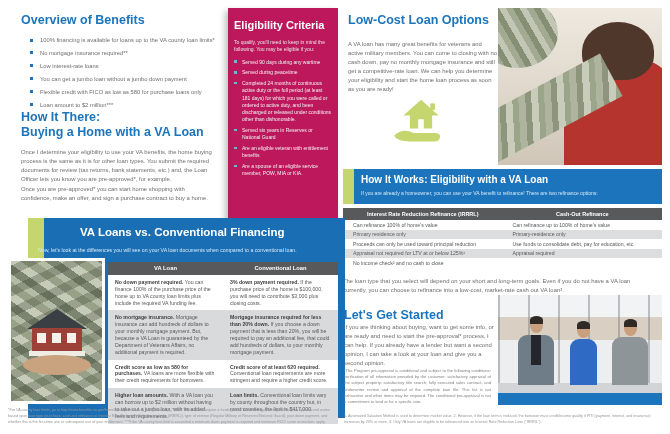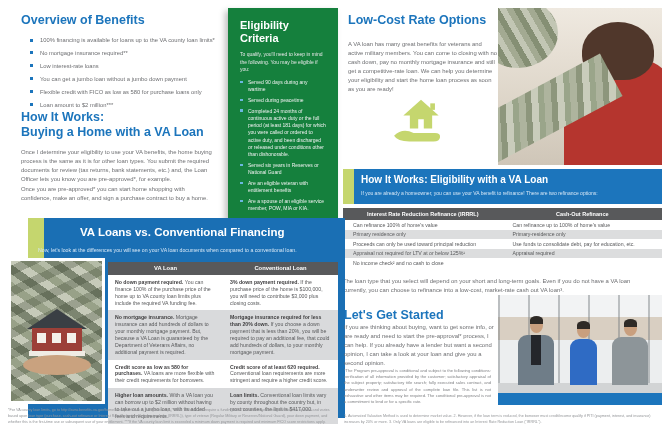--- a/index.html
+++ b/index.html
@@ -14,21 +14,21 @@
   
   .ov-title{position:absolute;left:21px;top:13px;text-align:center;}
   .ov-list{position:absolute;left:30px;top:37px;width:190px;margin:0;padding:0;list-style:none;}
   .ov-list li{position:relative;padding-left:10px;margin-bottom:6px;font-size:5.8px;color:#6d6e71;line-height:1.2;}
   .ov-list li::before{content:"";position:absolute;left:0;top:1.5px;width:3px;height:3px;background:#1c75bc;}
   .how-title{position:absolute;left:21px;top:110px;}
   .how-p1{position:absolute;left:21px;top:142px;width:194px;}
   .how-p2{position:absolute;left:21px;top:179px;width:194px;}
 
   
-  .elig{position:absolute;left:228px;top:8px;width:110px;height:248px;background:#15803d;padding:11px 12px;box-shadow:-3px 3px 6px rgba(0,0,0,.25);}
+  .elig{position:absolute;left:228px;top:8px;width:110px;height:248px;background:#be185d;padding:11px 6px;box-shadow:-3px 3px 6px rgba(0,0,0,.25);}
   .elig-title{color:#fff;font-weight:bold;font-size:11px;line-height:1.15;}
   .elig-intro{margin-top:7px;color:#e6e7e8;font-size:5px;line-height:1.5;}
   .elig-list{margin:5px 0 0;padding:0;list-style:none;}
   .elig-list li{position:relative;padding-left:8px;margin-bottom:3.5px;color:#f1f2f2;font-size:5px;line-height:1.45;}
   .elig-list li::before{content:"";position:absolute;left:0;top:1.8px;width:2.5px;height:2.5px;background:#6bb7e0;}
 
   
   .lc-title{position:absolute;left:348px;top:13px;}
   .lc-body{position:absolute;left:348px;top:34px;width:150px;}
   .hand-icon{position:absolute;left:391px;top:95px;width:60px;height:52px;}
@@ -108,40 +108,40 @@
   <div class="h-blue ov-title">Overview of Benefits</div>
   <ul class="ov-list">
     <li>100% financing is available for loans up to the VA county loan limits*</li>
     <li>No mortgage insurance required**</li>
     <li>Low interest-rate loans</li>
     <li>You can get a jumbo loan without a jumbo down payment</li>
     <li>Flexible credit with FICO as low as 580 for purchase loans only</li>
     <li>Loan amount to $2 million***</li>
   </ul>
   <div class="h-blue how-title">
-    <div>How It Works:</div>
+    <div>How It There:</div>
     <div>Buying a Home with a VA Loan</div>
   </div>
   <p class="body-txt how-p1">Once I determine your eligibility to use your VA benefits, the home buying process is the same as it is for other loan types. You submit the required documents for review (tax returns, bank statements, etc.) and, the Loan Officer lets you know you are pre-approved*, for example.</p>
   <p class="body-txt how-p2">Once you are pre-approved* you can start home shopping with confidence, make an offer, and sign a purchase contract to buy a home.</p>
 
   <aside class="elig">
     <div class="elig-title">Eligibility Criteria</div>
     <div class="elig-intro">To qualify, you'll need to keep in mind the following. You may be eligible if you:</div>
     <ul class="elig-list">
       <li>Served 90 days during any wartime</li>
       <li>Served during peacetime</li>
       <li>Completed 24 months of continuous active duty or the full period (at least 181 days) for which you were called or ordered to active duty, and been discharged or released under conditions other than dishonorable.</li>
       <li>Served six years in Reserves or National Guard</li>
       <li>Are an eligible veteran with entitlement benefits</li>
       <li>Are a spouse of an eligible service member, POW, MIA or KIA.</li>
     </ul>
   </aside>
 
-  <div class="h-blue lc-title">Low-Cost Rate Options</div>
+  <div class="h-blue lc-title">Low-Cost Loan Options</div>
   <p class="body-txt lc-body">A VA loan has many great benefits for veterans and active military members. You can come to closing with no cash down, pay no monthly mortgage insurance and still get a competitive-rate loan. We can help you determine your eligibility and start the home loan process as soon as you are ready!</p>
   <svg class="hand-icon" viewBox="0 0 64 56" aria-hidden="true">
     <path fill="#c5d66e" d="M32 5 L13 22 L20 22 L20 36 L29 36 L29 26 L35 26 L35 36 L44 36 L44 22 L51 22 Z"></path>
     <rect fill="#c5d66e" x="42" y="9" width="5" height="7"></rect>
     <path fill="#c5d66e" d="M3 44 q9 -9 21 -3 l23 0 q6 0 5.5 4.5 q-0.5 4.5 -7 4.5 l-26 0 q-13 0 -16.5 -6 z"></path>
   </svg>
 
   <div class="photo1" role="img" aria-label="Service member in camouflage embraced by family member in red sweater">
     <div class="shoulder"></div>
     <div class="red"></div>

